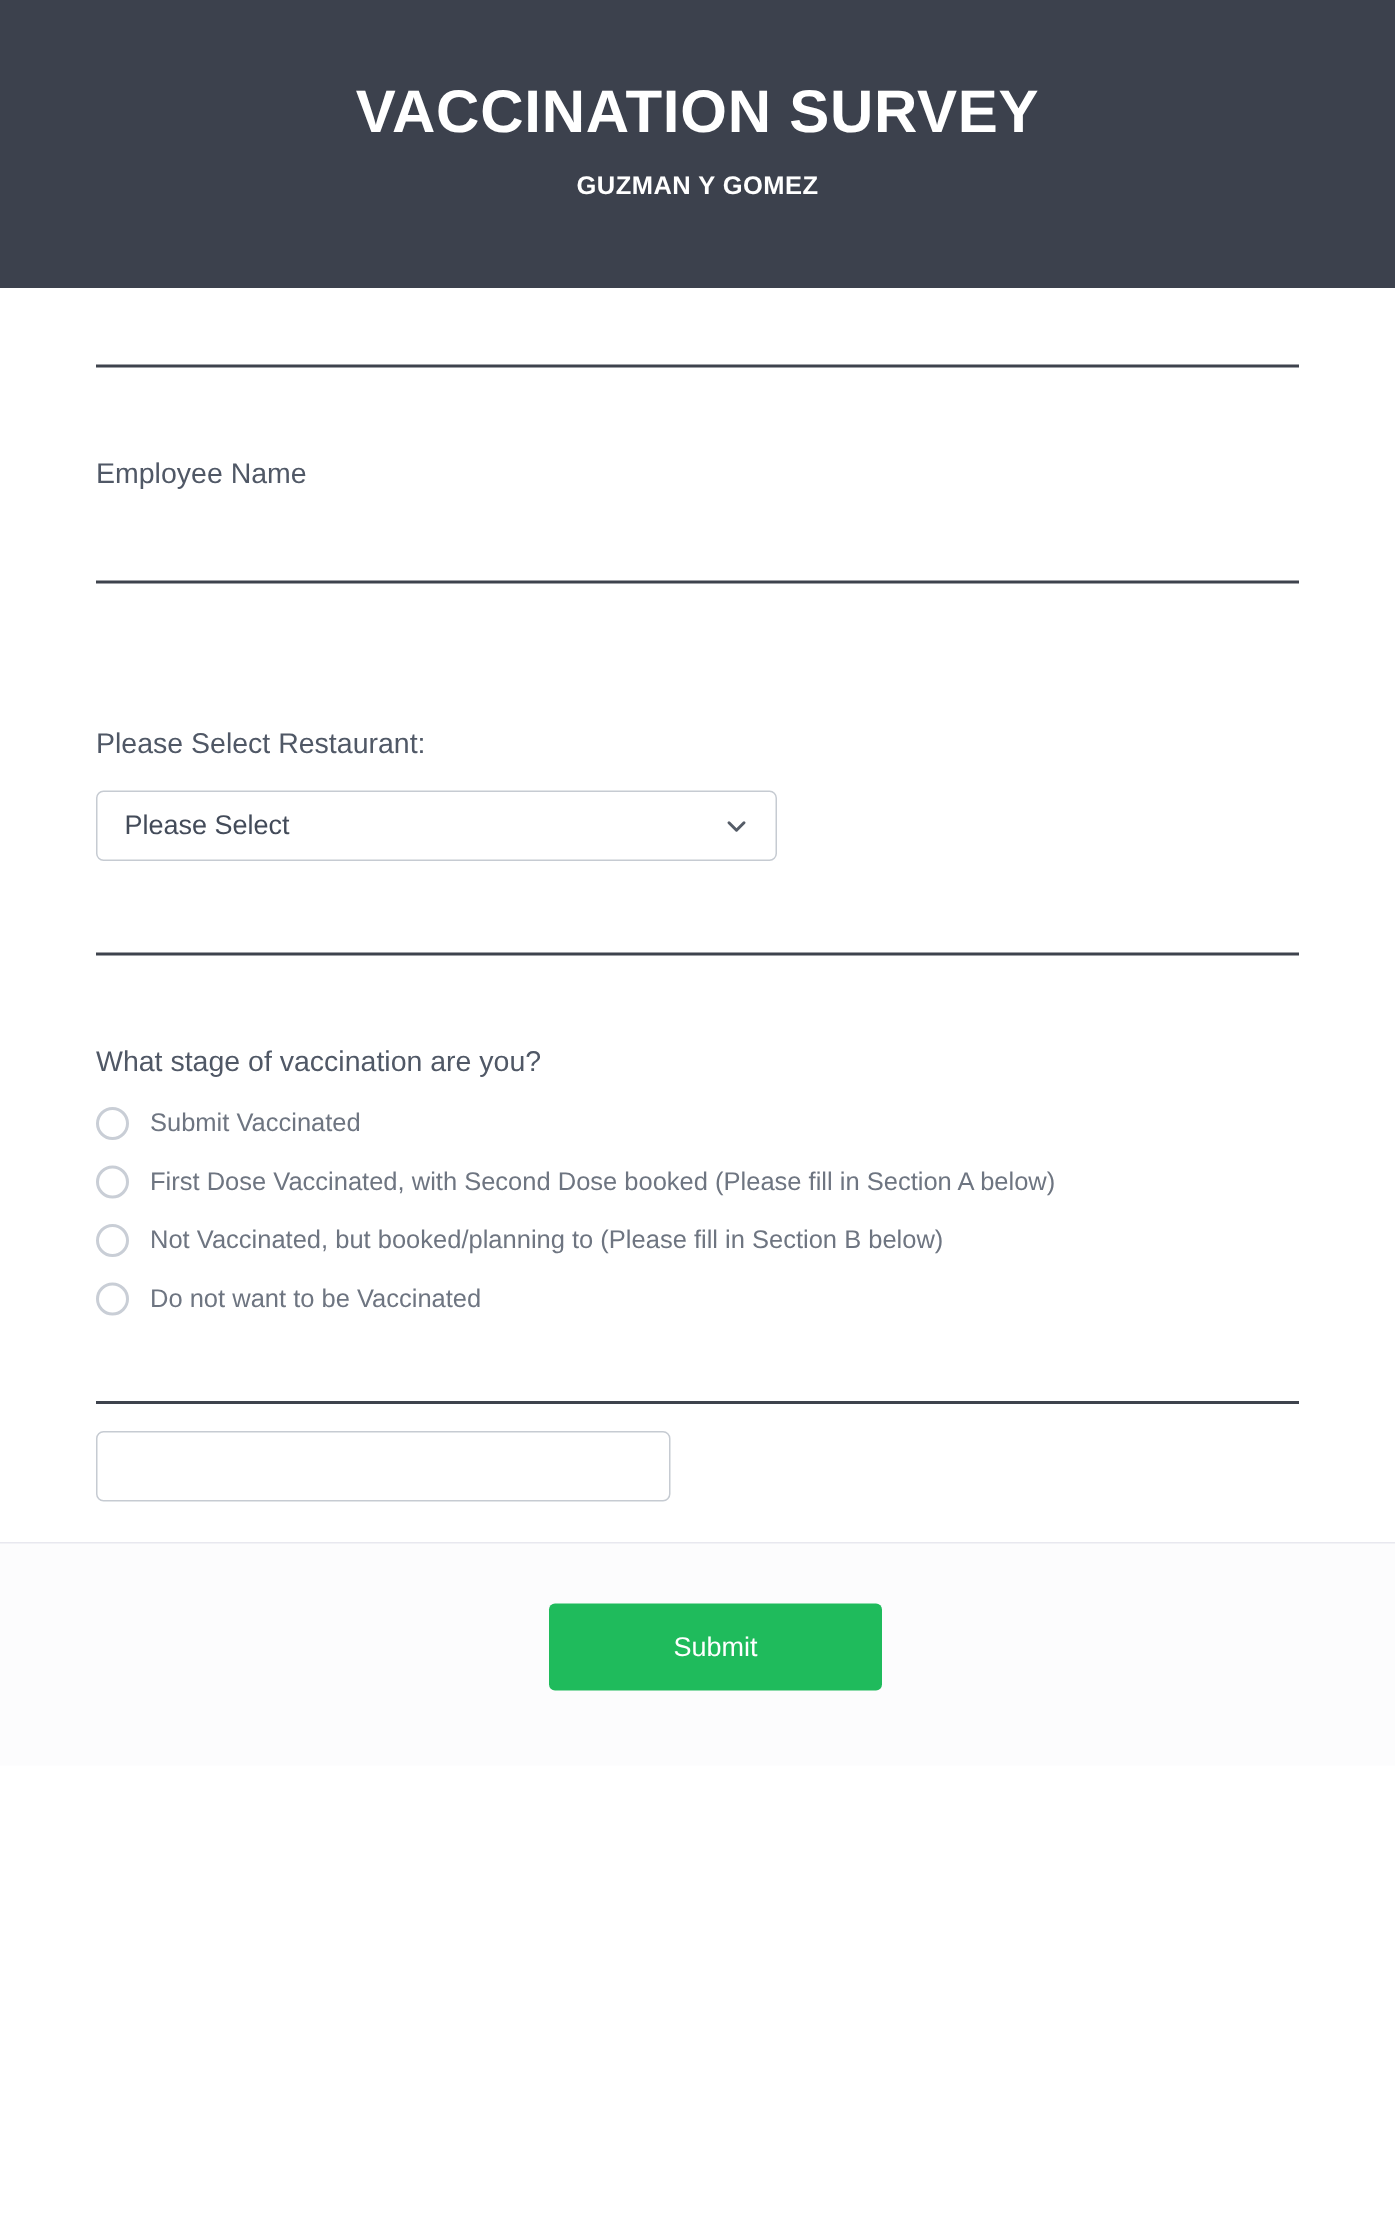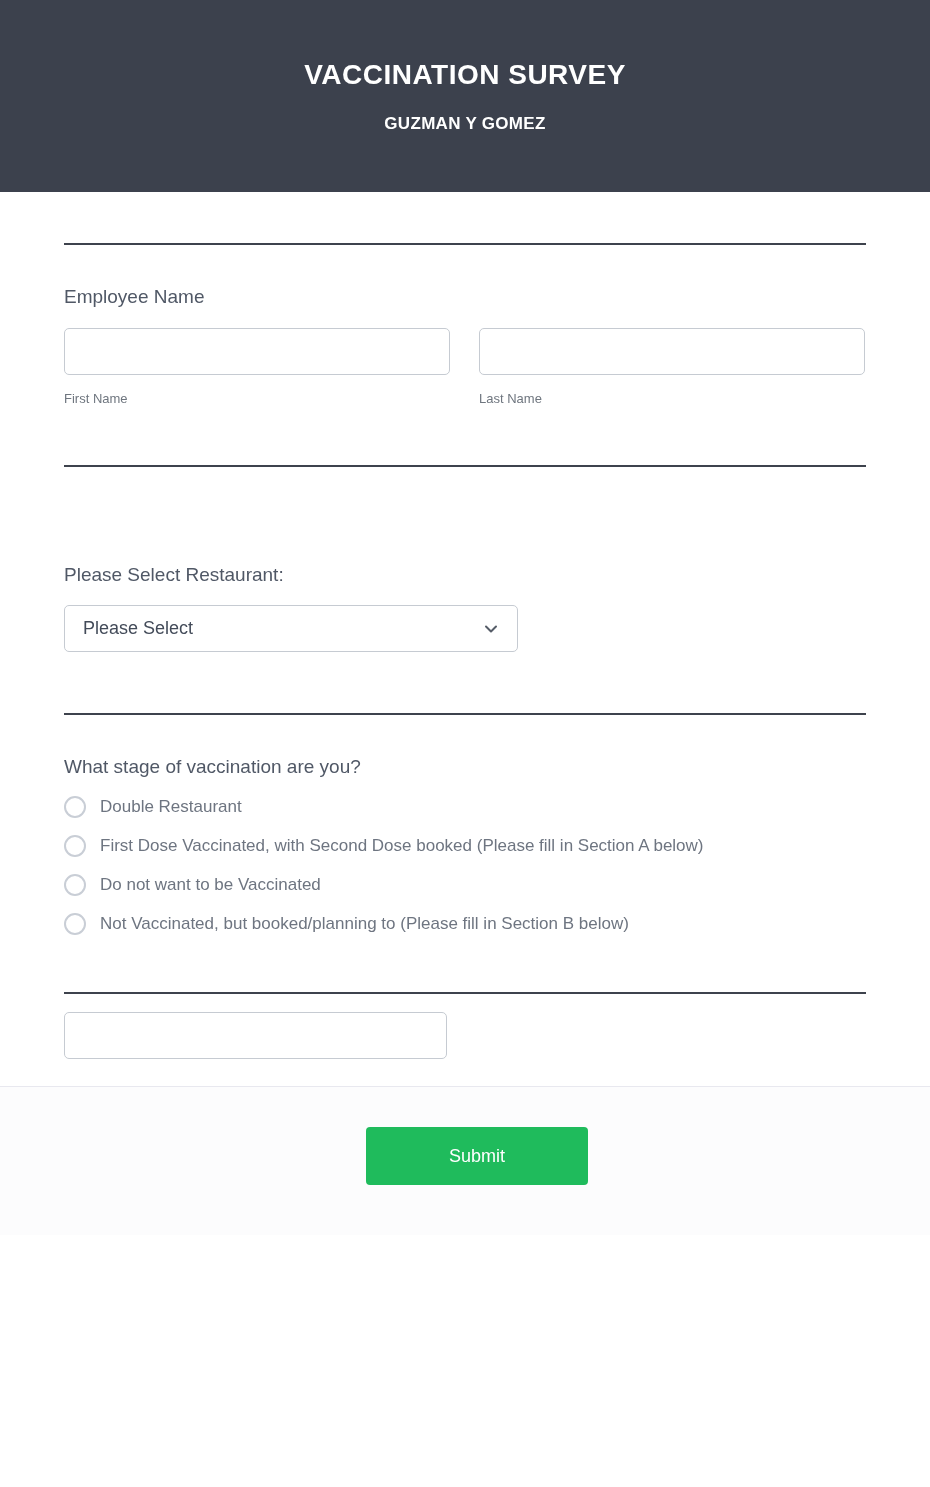--- a/index.html
+++ b/index.html
@@ -14,21 +14,21 @@
 
   
   .form-header {
     height: 192px;
     background: #3C414D;
     text-align: center;
     padding-top: 52px;
   }
   .form-title {
     color: #ffffff;
-    font-size: 28px;
+    font-size: 40px;
     font-weight: 700;
     line-height: 46px;
     letter-spacing: 0.5px;
   }
   .form-subtitle {
     color: #ffffff;
     font-size: 17px;
     font-weight: 700;
     line-height: 20px;
     margin-top: 16px;
@@ -41,21 +41,21 @@
   .divider-1 { margin-top: 51px; }
   .divider-2 { margin-top: 58px; }
   .divider-3 { margin-top: 61px; }
   .divider-4 { margin-top: 56px; }
 
   .field-label {
     font-size: 19px;
     line-height: 24px;
     color: #505866;
   }
-  .label-employee { margin-top: 40px; }
+  .label-employee { margin-top: 60px; }
   .label-restaurant { margin-top: 96px; }
   .label-section { margin-top: 66px; }
   .label-section-b { margin-top: 64px; }
 
   .name-row { display: flex; margin-top: 19px; gap: 29px; }
   .name-col { width: 386px; }
 
   .text-input {
     display: block;
     width: 100%;
@@ -149,30 +149,20 @@
     <div class="form-title">VACCINATION SURVEY</div>
     <div class="form-subtitle">GUZMAN Y GOMEZ</div>
   </header>
 
   <main class="form-body">
 
     <hr class="divider divider-1">
 
     <section>
       <div class="field-label label-employee">Employee Name</div>
-      <div class="name-row">
-        <div class="name-col">
-          <input type="text" class="text-input" value="" style="">
-          <div class="sublabel">First Name</div>
-        </div>
-        <div class="name-col">
-          <input type="text" class="text-input" value="" style="">
-          <div class="sublabel">Last Name</div>
-        </div>
-      </div>
     </section>
 
     <hr class="divider divider-2">
 
     <section>
       <div class="field-label label-restaurant">Please Select Restaurant:</div>
       <div class="select-box">
         <span class="select-value">Please Select</span>
         <span class="chevron">
           <svg width="16" height="16" viewBox="0 0 16 16">
@@ -182,33 +172,33 @@
       </div>
     </section>
 
     <hr class="divider divider-3">
 
     <section>
       <div class="field-label label-employee">What stage of vaccination are you?</div>
       <div class="radio-group">
         <div class="radio-row">
           <span class="radio-circle"></span>
-          <span class="radio-text">Double Restaurant</span>
+          <span class="radio-text">Submit Vaccinated</span>
         </div>
         <div class="radio-row">
           <span class="radio-circle"></span>
           <span class="radio-text">First Dose Vaccinated, with Second Dose booked (Please fill in Section A below)</span>
         </div>
         <div class="radio-row">
           <span class="radio-circle"></span>
+          <span class="radio-text">Not Vaccinated, but booked/planning to (Please fill in Section B below)</span>
+        </div>
+        <div class="radio-row">
+          <span class="radio-circle"></span>
           <span class="radio-text">Do not want to be Vaccinated</span>
-        </div>
-        <div class="radio-row">
-          <span class="radio-circle"></span>
-          <span class="radio-text">Not Vaccinated, but booked/planning to (Please fill in Section B below)</span>
         </div>
       </div>
     </section>
 
     <hr class="divider divider-4">
 
     <section>
       <input type="text" class="text-input half-input" value="" style="">
     </section>
 

